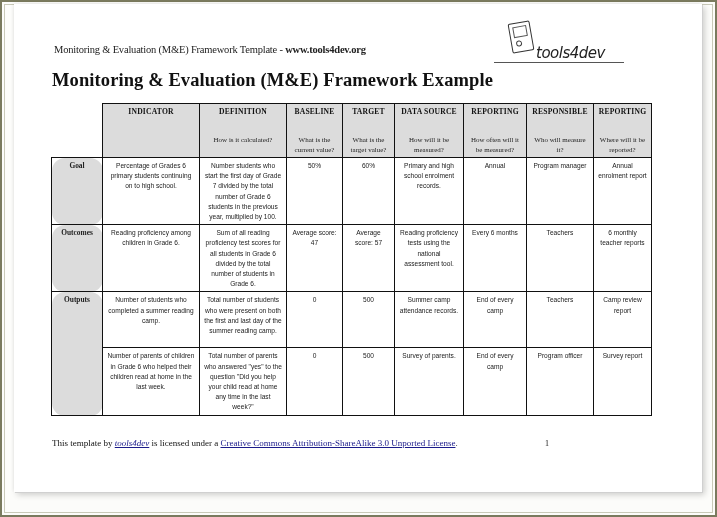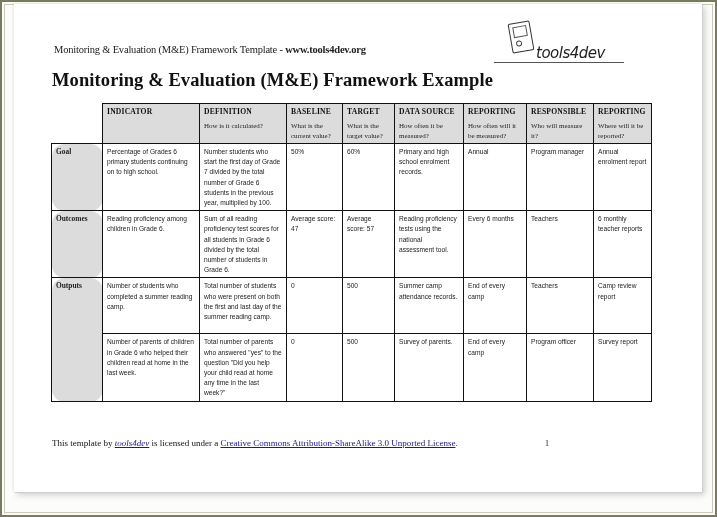--- a/index.html
+++ b/index.html
@@ -60,34 +60,34 @@
   }
   table.mne {
     position: absolute; left: 37px; top: 99px;
     border-collapse: collapse;
     table-layout: fixed;
     width: 600px;
   }
   table.mne td, table.mne th {
     border: 1.3px solid #111;
     vertical-align: top;
-    text-align: left;
+    text-align: center;
     padding: 3px 4px 2px 4px;
   }
   table.mne th {
     background: #dcdcdc;
     font-family: "Liberation Serif", serif;
     font-weight: bold;
     font-size: 7.6px;
     letter-spacing: 0.2px;
     height: 40px;
   }
   table.mne th .sub {
     display: block; font-weight: normal; font-size: 7px; letter-spacing: 0;
-    margin-top: 5px; line-height: 10px; color: #222;
+    margin-top: 19px; line-height: 10px; color: #222;
   }
   table.mne th.corner { background: transparent; border: none; border-bottom: 1.3px solid #111; }
   table.mne td.rowlabel {
     background: #dcdcdc;
     font-family: "Liberation Serif", serif;
     font-weight: bold; font-size: 7.4px; border-radius: 13px;
   }
   table.mne td {
     font-family: "Liberation Sans", "DejaVu Sans", sans-serif;
     font-size: 6.6px; line-height: 10.2px; color: #222;
@@ -133,21 +133,21 @@
       <col style="width:67px">
       <col style="width:58px">
     </colgroup>
     <thead>
       <tr>
         <th class="corner"></th>
         <th><span>INDICATOR</span><span class="sub"></span></th>
         <th><span>DEFINITION</span><span class="sub">How is it calculated?</span></th>
         <th><span>BASELINE</span><span class="sub">What is the current value?</span></th>
         <th><span>TARGET</span><span class="sub">What is the target value?</span></th>
-        <th><span>DATA SOURCE</span><span class="sub">How often it be measured?</span></th>
+        <th><span>DATA SOURCE</span><span class="sub">How will it be measured?</span></th>
         <th><span>REPORTING</span><span class="sub">How often will it be measured?</span></th>
         <th><span>RESPONSIBLE</span><span class="sub">Who will measure it?</span></th>
         <th><span>REPORTING</span><span class="sub">Where will it be reported?</span></th>
       </tr>
     </thead>
     <tbody>
       <tr style="height:67px">
         <td class="rowlabel">Goal</td>
         <td>Percentage of Grades 6 primary students continuing on to high school.</td>
         <td>Number students who start the first day of Grade 7 divided by the total number of Grade 6 students in the previous year, multiplied by 100.</td>

